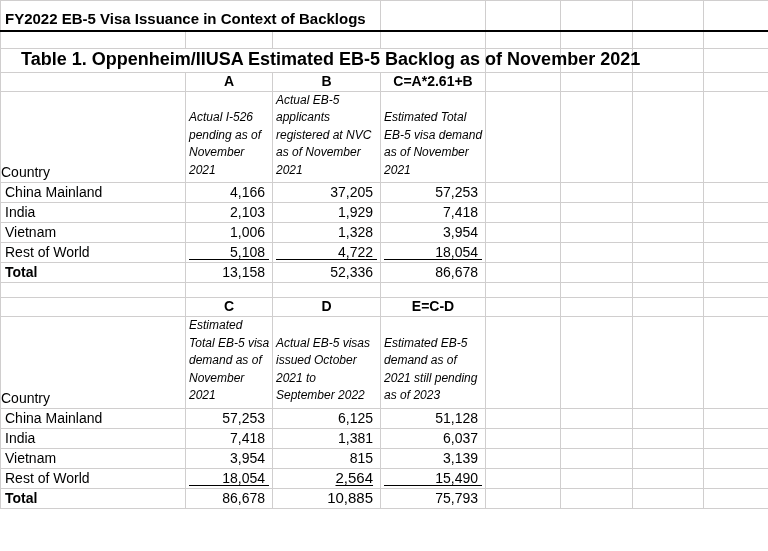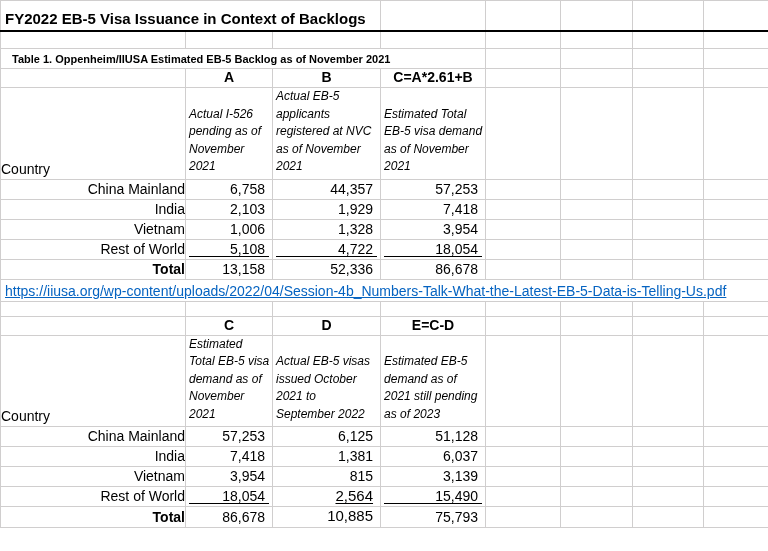--- a/index.html
+++ b/index.html
@@ -35,38 +35,38 @@
   tr.r-data   { height: 20px; }
   tr.r-src    { height: 22px; }
   
   tr.r-title td { border-bottom: 2px solid #000; }
   td.title {
     font-weight: bold; font-size: 15px;
     padding-left: 4px; white-space: nowrap; overflow: visible;
   }
   
   td.heading {
-    font-weight: bold; font-size: 11px;
-    padding-left: 11px; white-space: nowrap; overflow: visible;
+    font-weight: bold; font-size: 18px;
+    padding-left: 20px; white-space: nowrap; overflow: visible;
   }
   
   td.colletter { font-weight: bold; text-align: center; font-size: 14px; }
   
   td.desc {
     font-style: italic;
     font-size: 12px;
     line-height: 17.5px;
     white-space: normal;
     padding: 0 2px 3px 3px;
     vertical-align: bottom;
     margin-top: 16px;
   }
   td.countrylabel { padding-left: 0; }
   
-  td.label { padding-left: 4px; text-align: right; }
+  td.label { padding-left: 4px; }
   td.label.bold { font-weight: bold; margin-left: 36px; }
   td.num { text-align: right; padding-right: 7px; }
   td.num.alt { font-size: 15px; }
   
   td.acct { position: relative; }
   td.acct::after {
     content: "";
     position: absolute;
     left: 3px; right: 3px; bottom: 2px;
     border-top: 1px solid #000;
@@ -139,22 +139,22 @@
     <td class="desc">Actual EB-5 applicants registered at NVC as of November 2021</td>
     <td class="desc">Estimated Total EB-5 visa demand as of November 2021</td>
     <td></td>
     <td></td>
     <td></td>
     <td></td>
   </tr>
 
   <tr class="r-data">
     <td class="label">China Mainland</td>
-    <td class="num">6,758</td>
-    <td class="num">44,357</td>
+    <td class="num">4,166</td>
+    <td class="num">37,205</td>
     <td class="num">57,253</td>
     <td></td>
         <td></td>
     <td></td>
         <td></td>
   </tr>
   <tr class="r-data">
     <td class="label">India</td>
     <td class="num">2,103</td>
     <td class="num">1,929</td>
@@ -189,25 +189,20 @@
     <td class="num">13,158</td>
     <td class="num">52,336</td>
     <td class="num">86,678</td>
     <td></td>
         <td></td>
     <td></td>
         <td></td>
   </tr>
 
 
-  <tr class="r-src">
-    <td class="urlcell" colspan="8">
-      <a class="sheetlink">https://iiusa.org/wp-content/uploads/2022/04/Session-4b_Numbers-Talk-What-the-Latest-EB-5-Data-is-Telling-Us.pdf</a>
-    </td>
-  </tr>
 
   <tr class="r-empty2">
     <td></td>
         <td></td>
     <td></td>
         <td></td>
     <td></td>
         <td></td>
     <td></td>
         <td></td>

